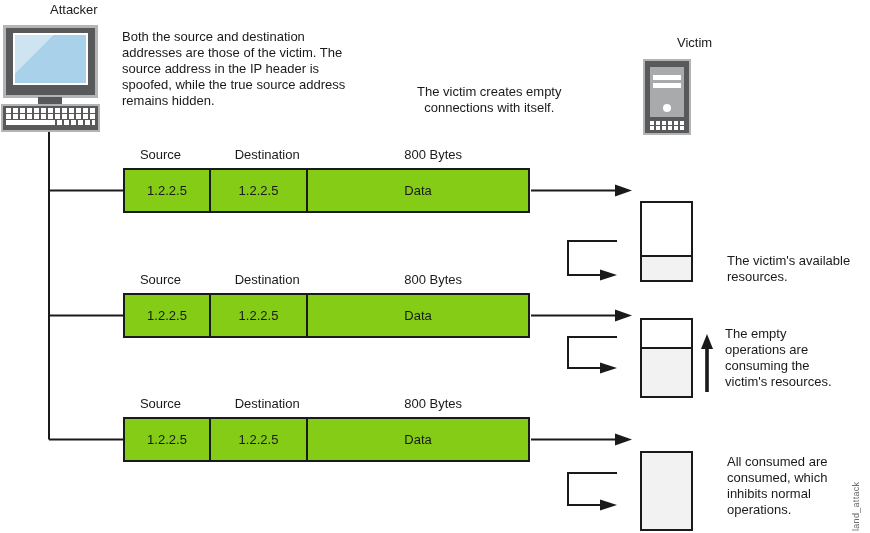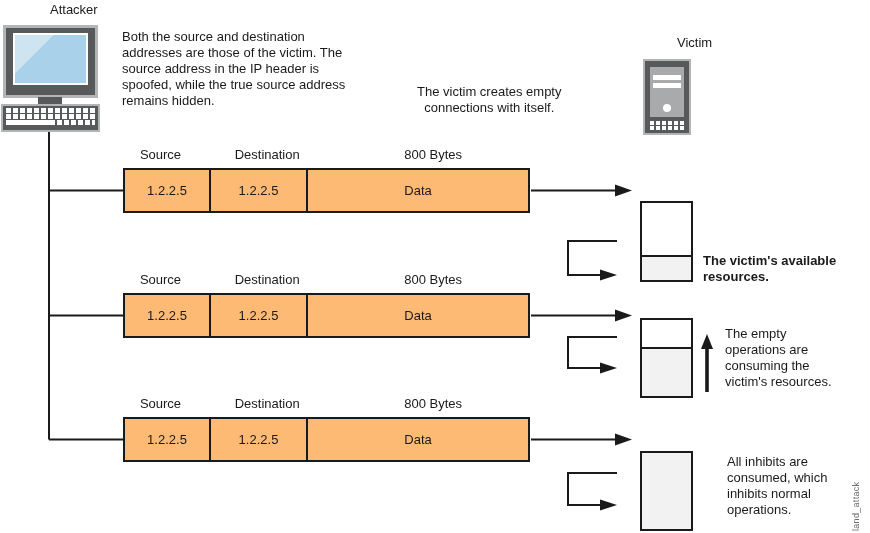--- a/index.html
+++ b/index.html
@@ -38,30 +38,30 @@
   .tower-led { position:absolute; left:50%; transform:translateX(-50%); bottom:5px;
     width:8px; height:8px; border-radius:50%; background:#fff; }
   .tower-grid { position:absolute; left:5px; right:5px; bottom:3px; }
   .grow { height:4px; margin-top:1px;
     background:repeating-linear-gradient(90deg,#fff 0 4px,#58595b 4px 6px); }
 
   
   .note, .caption { position:absolute; font-size:13px; line-height:16px; white-space:nowrap; }
   .note1 { left:122px; top:29px; }
   .note2 { left:417px; top:84px;text-align:center; }
-  .cap1 { left:703px; top:253px;font-weight:bold; }
+  .cap1 { left:727px; top:253px; }
   .cap2 { left:725px; top:326px; }
   .cap3 { left:727px; top:454px; }
 
   
   .pkt-headers { position:absolute; left:123px; width:407px; display:flex; font-size:13px;gap:26px; }
   .pkt-headers span { display:block; text-align:center; }
   .ph1 { width:86px; } .ph2 { width:99px; } .ph3 { width:222px; }
   .packet { position:absolute; left:123px; width:407px; height:45px;
-    box-sizing:border-box; border:2px solid #1a1a1a; background:#fdba74; display:flex; }
+    box-sizing:border-box; border:2px solid #1a1a1a; background:#84cc16; display:flex; }
   .cell { display:flex; align-items:center; justify-content:center; font-size:13px;
     box-sizing:border-box; }
   .c1 { width:84px; }
   .c2 { width:99px; border-left:2px solid #1a1a1a; border-right:2px solid #1a1a1a; }
   .c3 { flex:1; }
 
   
   .resbox { position:absolute; left:640px; width:53px; box-sizing:border-box;
     border:2px solid #1a1a1a; background:#fff; }
   .rb1 { top:201px; height:81px; } .rb2 { top:318px; height:80px; } .rb3 { top:451px; height:80px; }
@@ -189,20 +189,20 @@
     <div>The victim's available</div>
     <div>resources.</div>
   </div>
   <div class="caption cap2">
     <div>The empty</div>
     <div>operations are</div>
     <div>consuming the</div>
     <div>victim's resources.</div>
   </div>
   <div class="caption cap3">
-    <div>All inhibits are</div>
+    <div>All consumed are</div>
     <div>consumed, which</div>
     <div>inhibits normal</div>
     <div>operations.</div>
   </div>
 
   <div class="watermark">land_attack</div>
 </div>
 
 </body></html>

